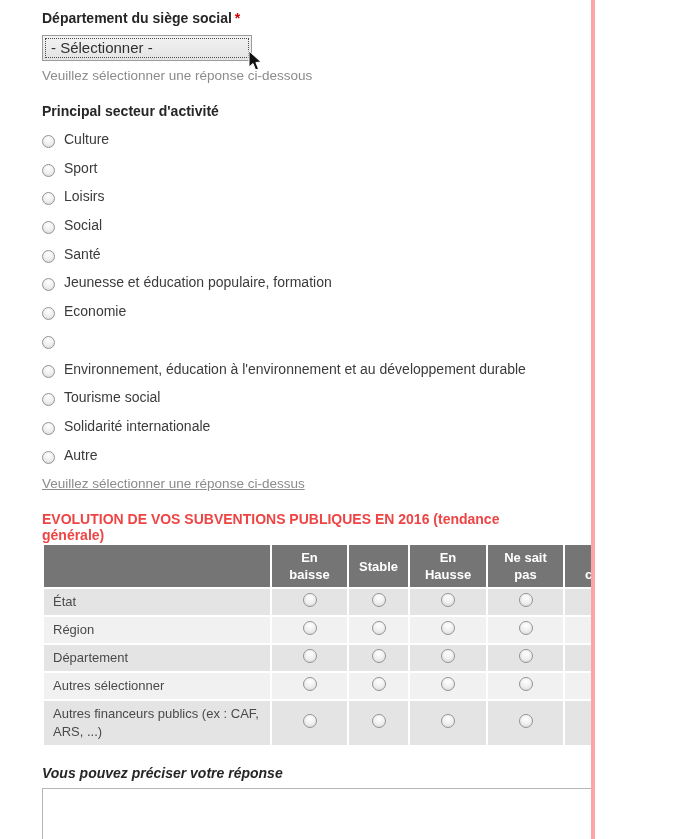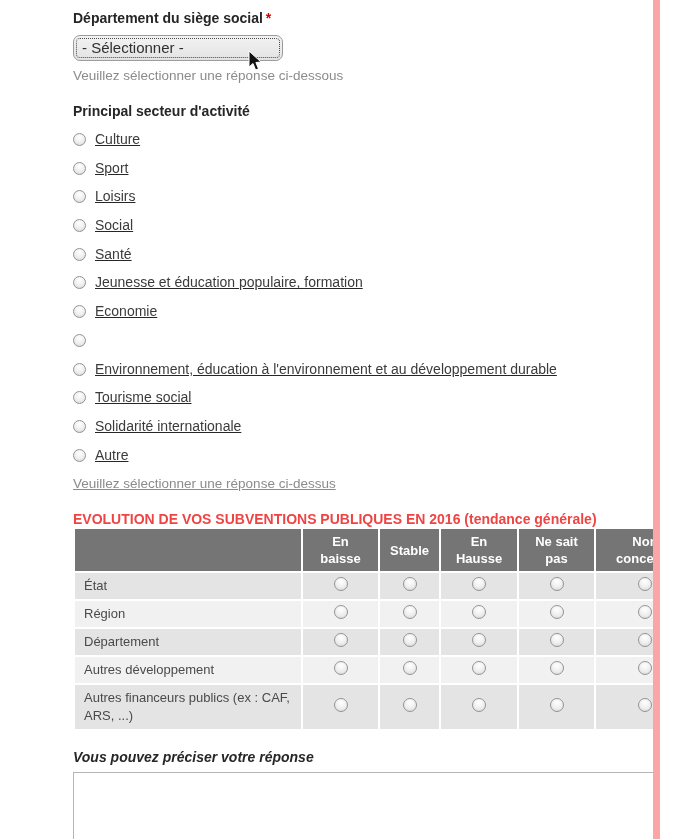--- a/index.html
+++ b/index.html
@@ -1,47 +1,46 @@
 <!DOCTYPE html>
 <html style="--header-bg: #757575; --row-odd: #e4e4e4; --row-even: #f1f1f1; --required: #d30000; --helper: #8b8b8b;"><head>
 <meta charset="utf-8">
 <style>
   html, body { margin: 0; padding: 0; }
   .page {
     position: relative;
-    width: 660px;
+    width: 595px;
     height: 839px;
     background: #ffffff;
     overflow: hidden;
     font-family: "Liberation Sans", "DejaVu Sans", sans-serif;
     color: #262626;
-    border-right: 7px solid #fca5a5;
-    box-sizing: border-box;
-    padding-left: 31px;
+    border-right: 4px solid #fca5a5;
+    box-sizing: border-box;
   }
   .content { padding: 10px 38px 0 42px; }
 
   .q-label {
     font-size: 14px;
     font-weight: bold;
     color: #262626;
     line-height: 16px;
     margin: 0;
   }
   .req { color: var(--required, #d30000); font-weight: bold; margin-left: 3px; }
 
   
   .select-widget {
     margin-top: 9px;
     width: 210px;
     height: 26px;
     box-sizing: border-box;
     background: linear-gradient(#f3f3f3, #e3e3e3);
     border: 1px solid #9b9b9b;
-    border-radius: 7px;
+    border-radius: 0;
     outline: 1px dotted #4a4a4a;
     outline-offset: -4px;
     display: flex;
     align-items: center;
     padding-left: 8px;
     cursor: default;
   }
   .select-widget .select-value {
     font-size: 15px;
     color: #2f2f2f;
@@ -54,25 +53,24 @@
     font-size: 13.5px;
     color: var(--helper, #8b8b8b);
     line-height: 18px;
   }
 
   .q2-label { margin-top: 18px; }
 
   .radio-group { margin-top: 12px; }
   .radio-item {
     display: flex;
-    align-items: center;
+    align-items: flex-end;
     height: 17px;
     margin-bottom: 11.7px;
     cursor: default;
-    text-decoration: underline;
   }
   .radio {
     flex: 0 0 auto;
     width: 13px;
     height: 13px;
     border-radius: 50%;
     border: 1px solid #949494;
     background: radial-gradient(circle at 50% 30%, #ffffff 0%, #eeeeee 55%, #d3d3d3 100%);
     box-sizing: border-box;
   }
@@ -256,21 +254,21 @@
           </tr>
           <tr class="row-odd">
             <th>Département</th>
             <td><span class="radio"></span></td>
             <td><span class="radio"></span></td>
             <td><span class="radio"></span></td>
             <td><span class="radio"></span></td>
             <td><span class="radio"></span></td>
           </tr>
           <tr class="row-even">
-            <th>Autres développement</th>
+            <th>Autres sélectionner</th>
             <td><span class="radio"></span></td>
             <td><span class="radio"></span></td>
             <td><span class="radio"></span></td>
             <td><span class="radio"></span></td>
             <td><span class="radio"></span></td>
           </tr>
           <tr class="row-odd row-tall">
             <th>Autres financeurs publics (ex : CAF, ARS, ...)</th>
             <td><span class="radio"></span></td>
             <td><span class="radio"></span></td>

